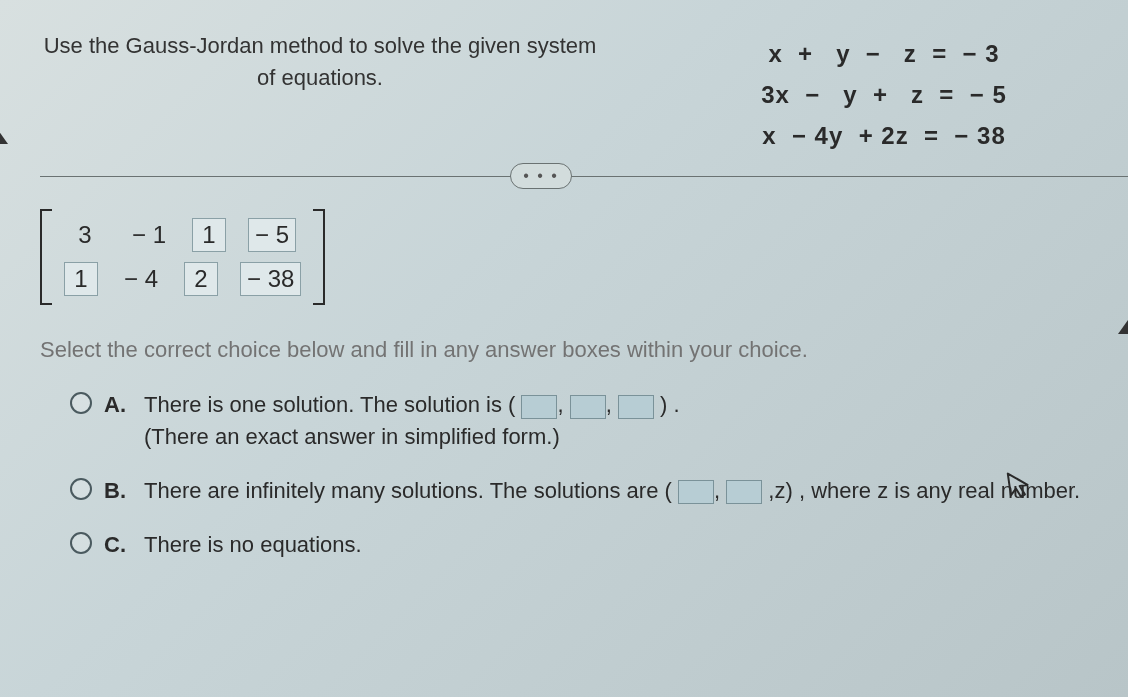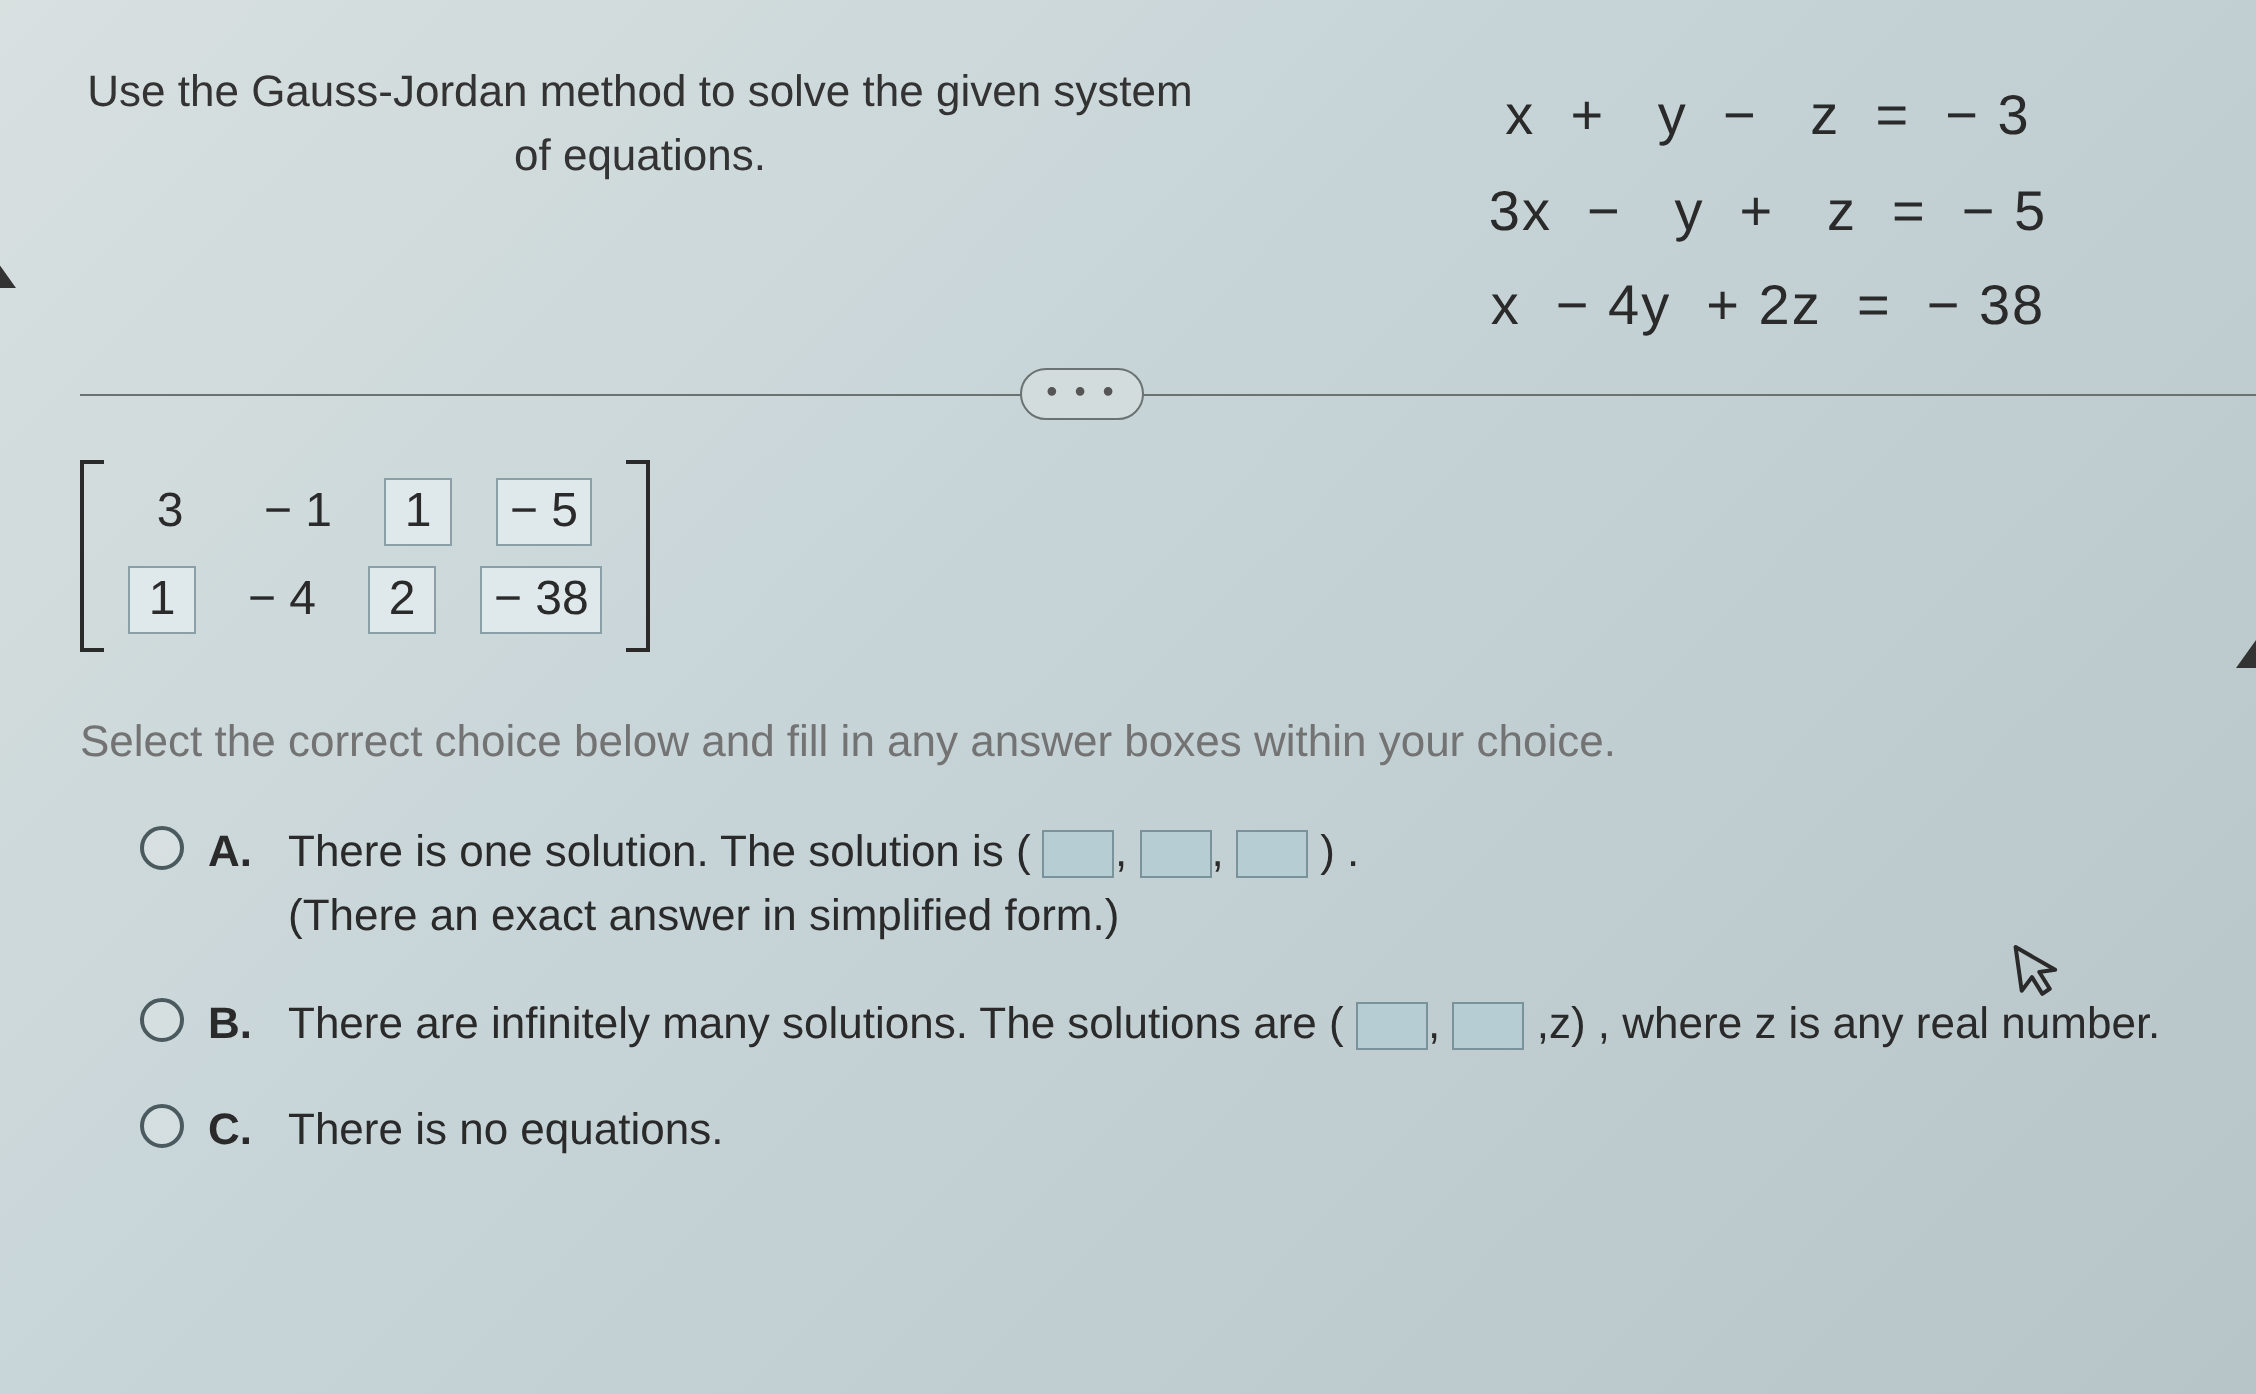--- a/index.html
+++ b/index.html
@@ -20,26 +20,27 @@
       margin-bottom: 2px;
       text-align: center;
     }
     .prompt {
       flex: 0 0 560px;
       line-height: 1.45;
       color: #333;
     }
     .equations {
       flex: 1;
-      font-size: 28px;
+      font-size: 24px;
       letter-spacing: 1px;
       line-height: 1.7;
       color: #2a2a2a;
       white-space: pre;
       padding-top: 4px;
+      font-weight: bold;
     }
     .divider-wrap {
       position: relative;
       margin: 20px 0 30px 0;
       width: 100%;
     }
     .divider-line {
       border: none;
       border-top: 1.5px solid #6a7272;
       width: 100%;

